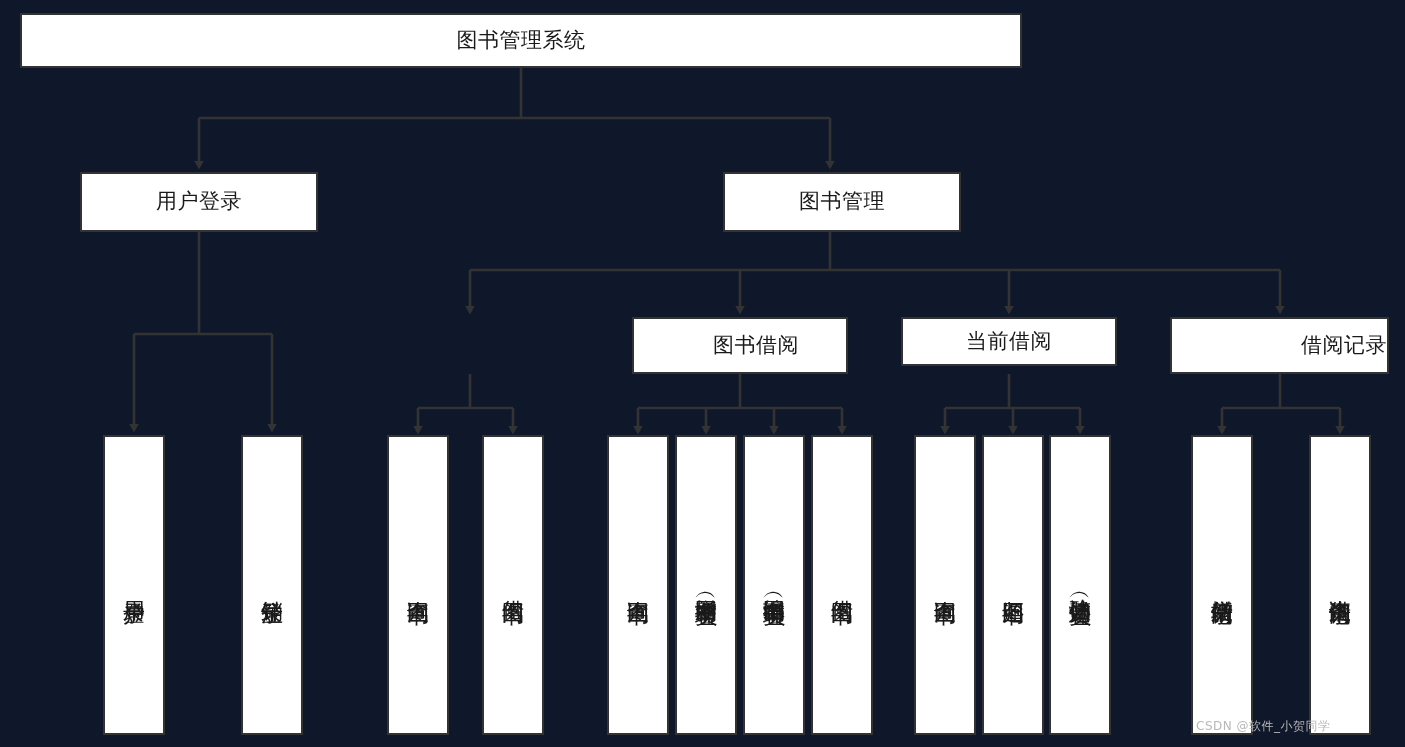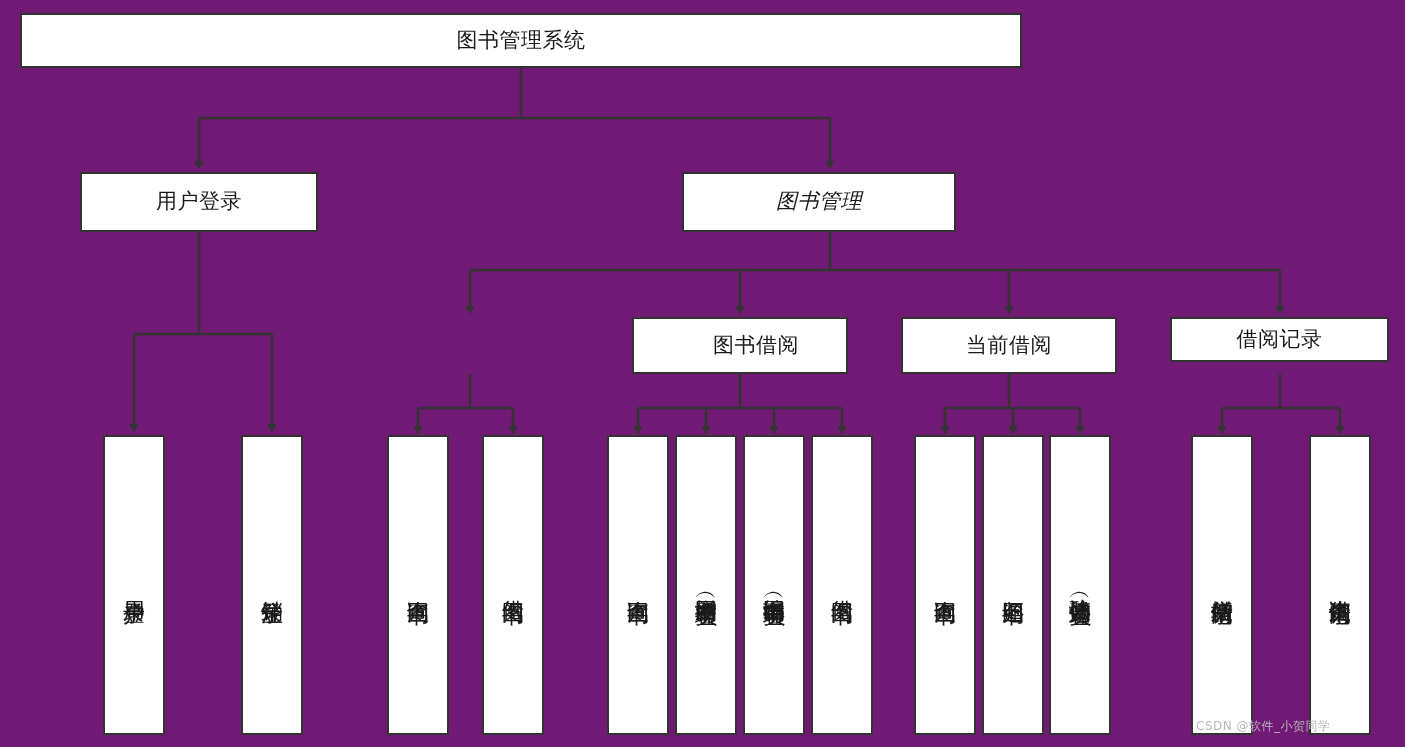--- a/index.html
+++ b/index.html
@@ -7,21 +7,21 @@
     padding: 0;
     background: #ffffff;
   }
   body {
     font-family: "DejaVu Sans", "Liberation Sans", sans-serif;
   }
   #canvas {
     position: relative;
     width: 1405px;
     height: 747px;
-    background: #701a75;
+    background: #0f172a;
     overflow: hidden;
   }
   .node {
     position: absolute;
     box-sizing: border-box;
     border: 2px solid #333333;
     background: #ffffff;
     display: flex;
     align-items: center;
     justify-content: center;
@@ -120,31 +120,31 @@
     </g>
   </svg>
 
   <div class="node horiz" style="left:20px; top:13px; width:1002px; height:55px;">
     <span>图书管理系统</span>
   </div>
 
   <div class="node horiz" style="left:80px; top:172px; width:238px; height:60px;">
     <span>用户登录</span>
   </div>
-  <div class="node horiz" style="left:682px; top:172px; width:274px; height:60px;font-style:italic;">
+  <div class="node horiz" style="left:723px; top:172px; width:238px; height:60px;">
     <span>图书管理</span>
   </div>
 
   <div class="node horiz" style="left:632px; top:317px; width:216px; height:57px;padding-left:32px;">
     <span>图书借阅</span>
   </div>
-  <div class="node horiz" style="left:901px; top:317px; width:216px; height:57px;">
+  <div class="node horiz" style="left:901px; top:317px; width:216px; height:49px;">
     <span>当前借阅</span>
   </div>
-  <div class="node horiz" style="left:1170px; top:317px; width:219px; height:45px;">
+  <div class="node horiz" style="left:1170px; top:317px; width:219px; height:57px;justify-content:flex-end;">
     <span>借阅记录</span>
   </div>
 
   <div class="node vert" style="left:103px; top:435px; width:62px; height:300px;">
     <span class="vtext">用户登录</span>
   </div>
   <div class="node vert" style="left:241px; top:435px; width:62px; height:300px;">
     <span class="vtext">注销登录</span>
   </div>
   <div class="node vert" style="left:387px; top:435px; width:62px; height:300px;">

